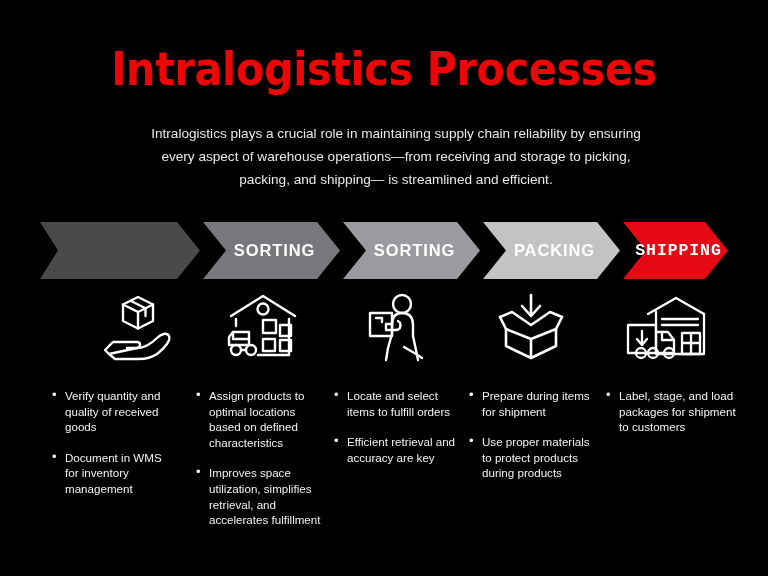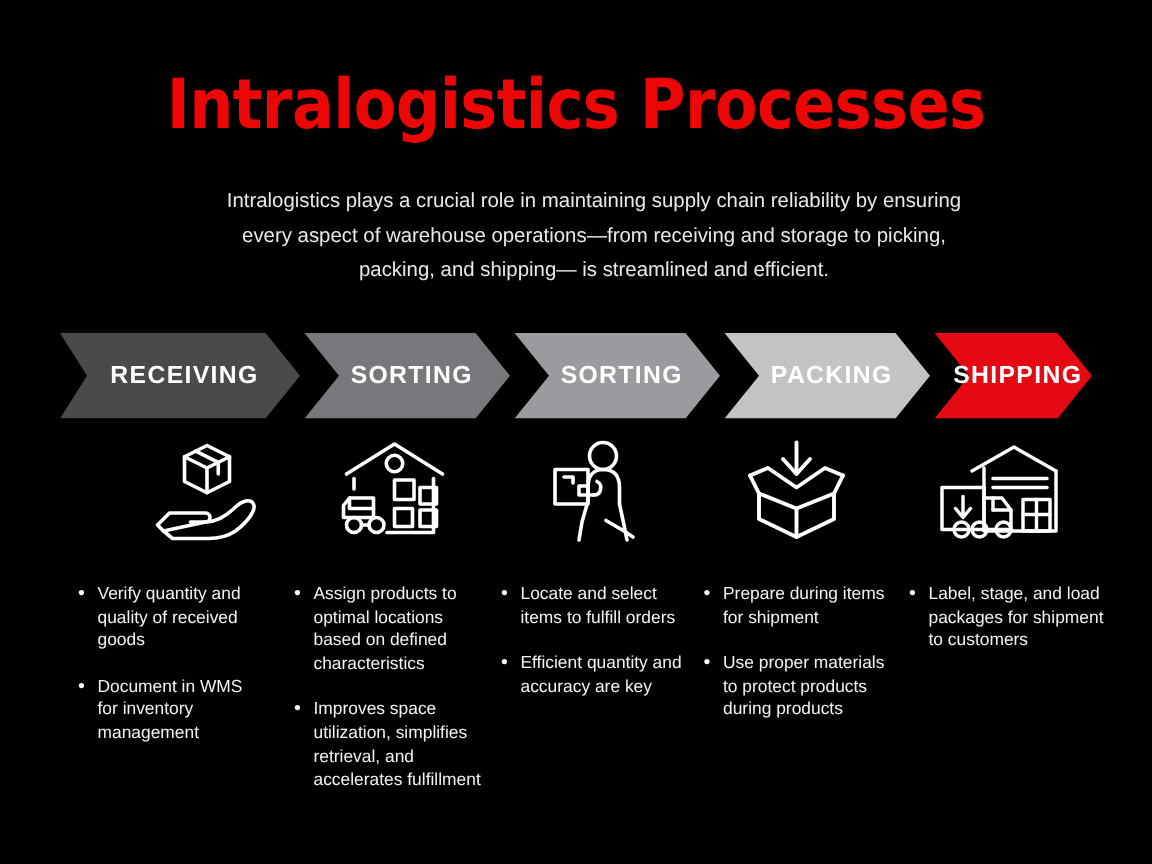--- a/index.html
+++ b/index.html
@@ -54,21 +54,21 @@
     padding-left:6px;
   }
   .chev .shape{
     position:absolute;left:0;top:0;width:100%;height:100%;
     z-index:1;
   }
   .chev.c1{left:0px;width:160px;}
   .chev.c2{left:163px;width:137px;}
   .chev.c3{left:303px;width:137px;}
   .chev.c4{left:443px;width:137px;}
-  .chev.c5{left:583px;width:105px;}
+  .chev.c5{left:583px;width:105px;font-family:Liberation Mono, monospace;}
 
   
   .icon-row{position:absolute;left:40px;top:286px;width:688px;height:82px;}
   .icon-cell{
     position:absolute;top:0;height:82px;
     display:flex;align-items:center;justify-content:center;
   }
   .icon-cell svg{display:block;}
   .ic1{left:38px;width:120px;}
   .ic2{left:162px;width:120px;}
@@ -110,21 +110,20 @@
   <div class="title">Intralogistics Processes</div>
 
   <div class="subtitle">Intralogistics plays a crucial role in maintaining supply chain reliability by ensuring every aspect of warehouse operations—from receiving and storage to picking, packing, and shipping— is streamlined and efficient.</div>
 
   <div class="chevron-band">
 
     <div class="chev c1">
       <svg class="shape" viewBox="0 0 160 57" preserveAspectRatio="none">
         <polygon points="0,0 137,0 160,28.5 137,57 0,57 18,28.5" fill="#4a4a4d"></polygon>
       </svg>
-      <span class="lbl">RECEIVING</span>
     </div>
 
     <div class="chev c2">
       <svg class="shape" viewBox="0 0 137 57" preserveAspectRatio="none">
         <polygon points="0,0 114,0 137,28.5 114,57 0,57 23,28.5" fill="#77787b"></polygon>
       </svg>
       <span class="lbl">SORTING</span>
     </div>
 
     <div class="chev c3">
@@ -242,21 +241,21 @@
     <div class="col col1">
       <ul class="blist">
         <li>Assign products to optimal locations based on defined characteristics</li>
         <li>Improves space utilization, simplifies retrieval, and accelerates fulfillment</li>
       </ul>
     </div>
 
     <div class="col col2">
       <ul class="blist">
         <li>Locate and select items to fulfill orders</li>
-        <li>Efficient quantity and accuracy are key</li>
+        <li>Efficient retrieval and accuracy are key</li>
       </ul>
     </div>
 
     <div class="col col3">
       <ul class="blist">
         <li>Prepare during items for shipment</li>
         <li>Use proper materials to protect products during products</li>
       </ul>
     </div>
 

